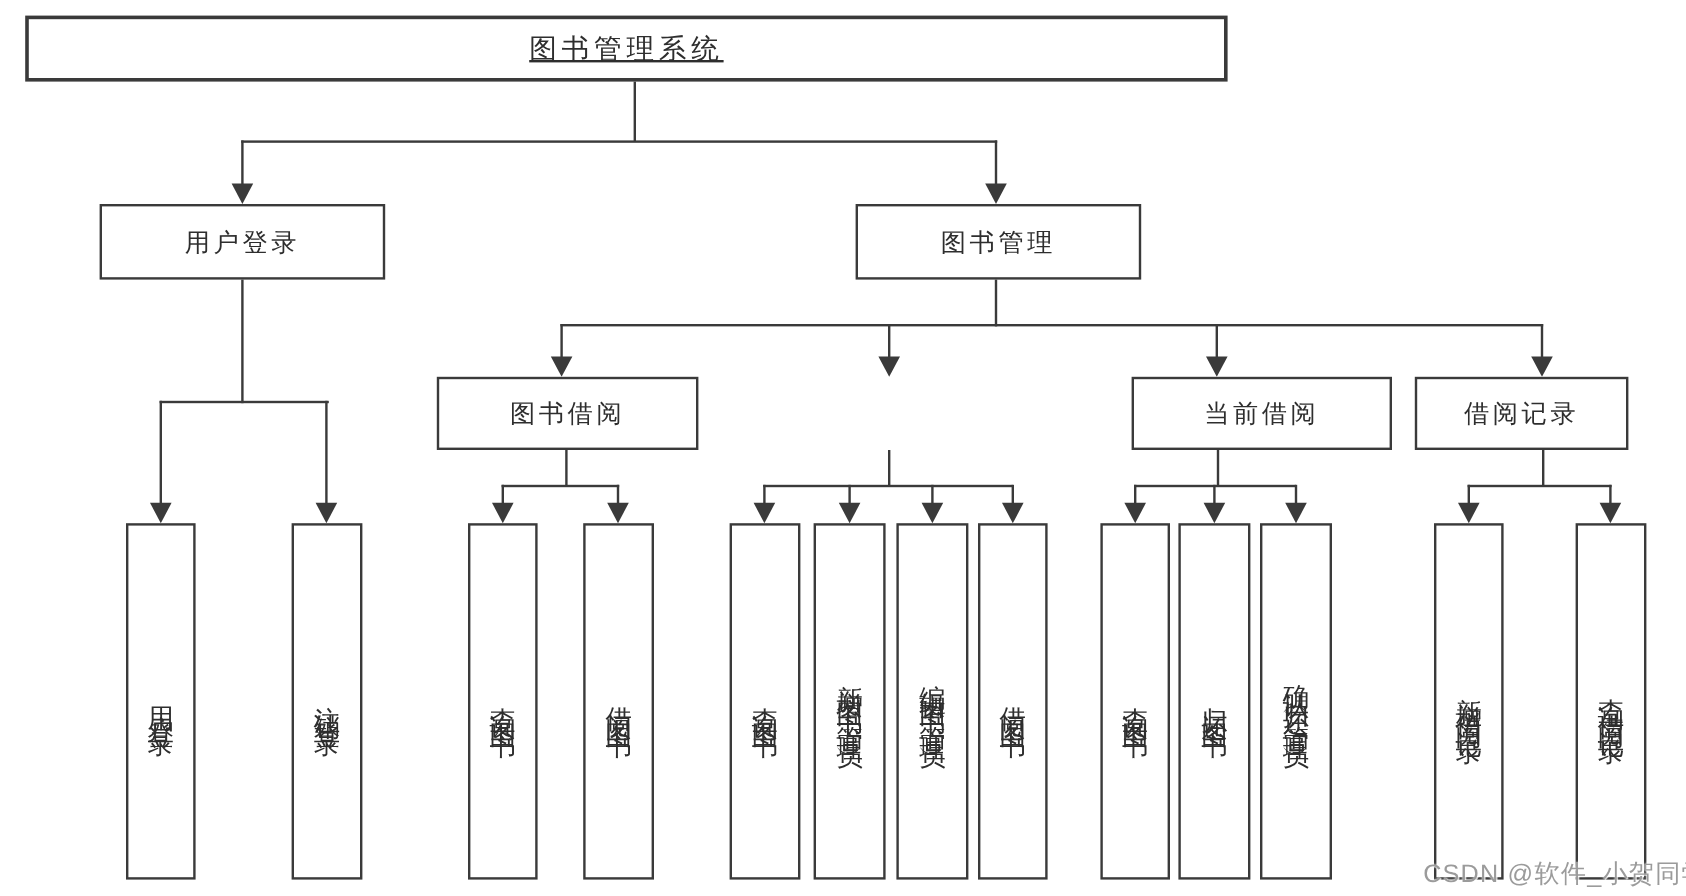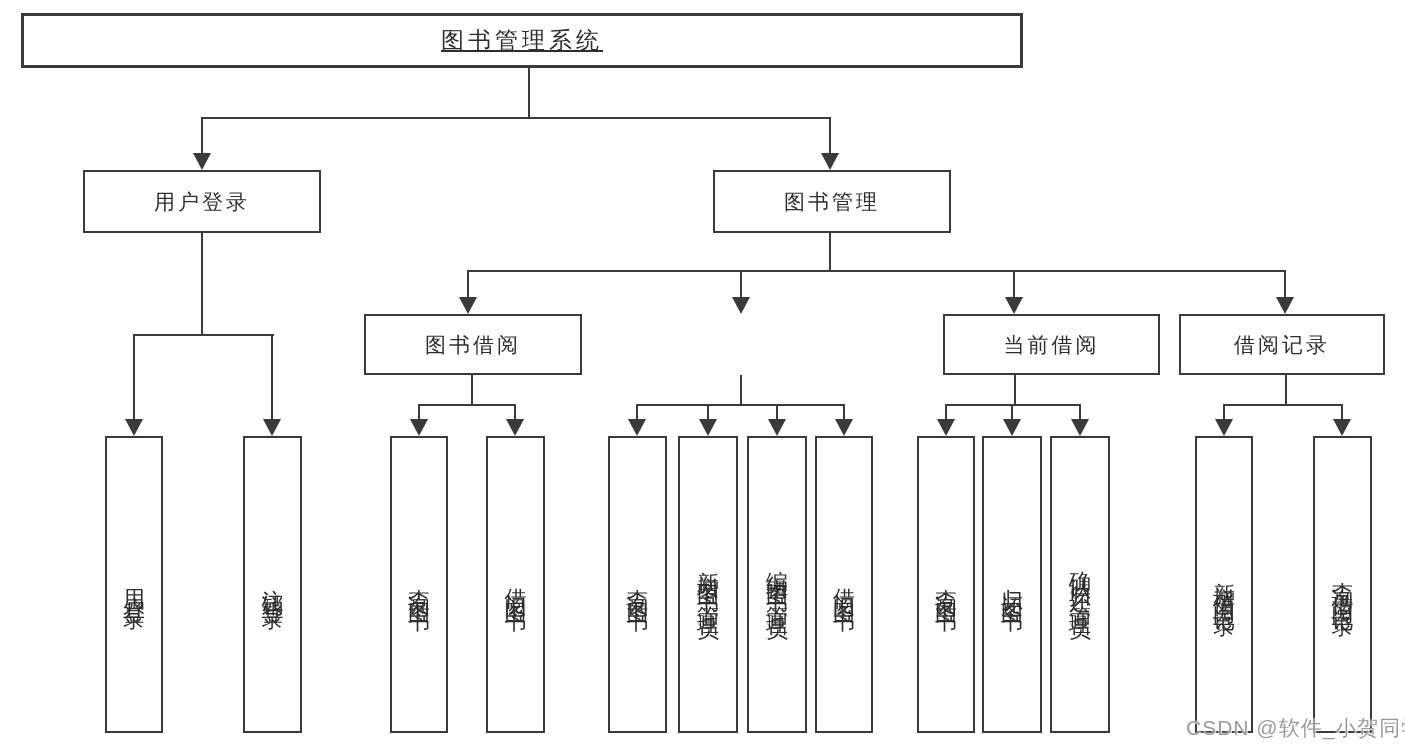--- a/index.html
+++ b/index.html
@@ -101,21 +101,21 @@
   <div class="arrowhead" style="left:459px; top:297px;"></div>
   <div class="vline" style="left:740px; top:270px; height:29px;"></div>
   <div class="arrowhead" style="left:732px; top:297px;"></div>
   <div class="vline" style="left:1013px; top:270px; height:29px;"></div>
   <div class="arrowhead" style="left:1005px; top:297px;"></div>
   <div class="vline" style="left:1284px; top:270px; height:29px;"></div>
   <div class="arrowhead" style="left:1276px; top:297px;"></div>
 
   <div class="node hbox" style="left:364px; top:314px; width:218px; height:61px;">图书借阅</div>
   <div class="node hbox" style="left:907px; top:314px; width:217px; height:61px;margin-left:36px;">当前借阅</div>
-  <div class="node hbox" style="left:1179px; top:314px; width:206px; height:61px;">借阅记录</div>
+  <div class="node hbox" style="left:1179px; top:314px; width:178px; height:61px;">借阅记录</div>
 
   <div class="vline" style="left:471px; top:375px; height:30px;"></div>
   <div class="hline" style="left:418px; top:404px; width:98px;"></div>
   <div class="vline" style="left:418px; top:404px; height:16px;"></div>
   <div class="arrowhead" style="left:410px; top:419px;"></div>
   <div class="vline" style="left:514px; top:404px; height:16px;"></div>
   <div class="arrowhead" style="left:506px; top:419px;"></div>
 
   <div class="vline" style="left:740px; top:375px; height:30px;"></div>
   <div class="hline" style="left:636px; top:404px; width:208px;"></div>

